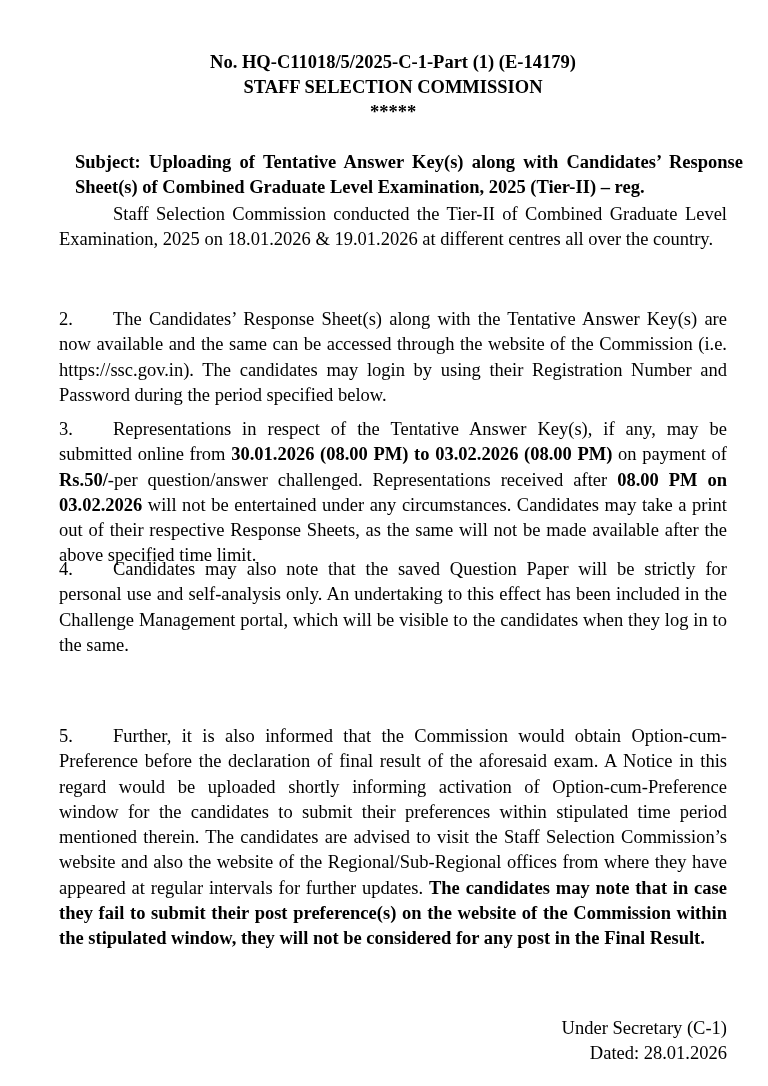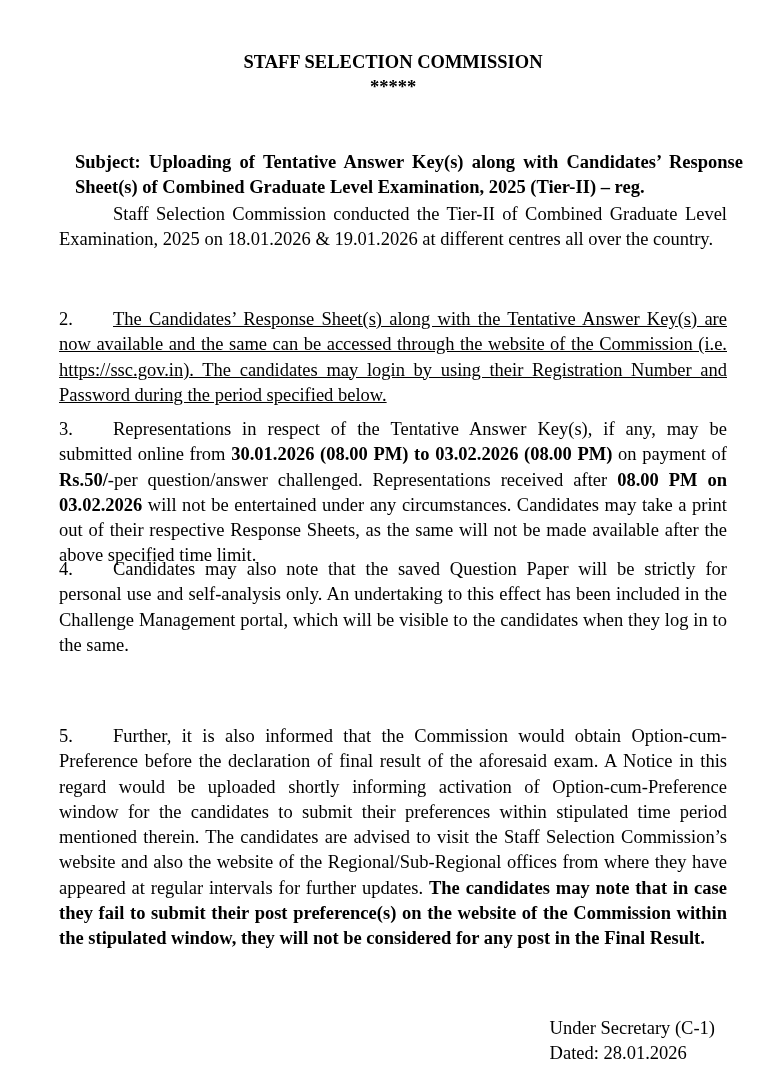--- a/index.html
+++ b/index.html
@@ -54,46 +54,47 @@
       display: inline-block;
       width: 54px;
     }
     .para .indent {
       display: inline-block;
       width: 54px;
     }
     .b { font-weight: bold; }
     .signature {
       position: absolute;
-      right: 12px;
-      text-align: left;
+      right: 0;
+      text-align: right;
       font-size: 18.5px;
       line-height: 25px;
     }
     .signature .line { display: block; white-space: nowrap; }
   </style>
 </head>
 <body>
 
 <div class="page">
 
   <div class="header" style="top:50px;">
+    <span class="line">No. HQ-C11018/5/2025-C-1-Part (1) (E-14179)</span>
     <span class="line">STAFF SELECTION COMMISSION</span>
     <span class="line">*****</span>
   </div>
 
   <div class="subject">
     <span>Subject: Uploading of Tentative Answer Key(s) along with Candidates’ Response Sheet(s) of Combined Graduate Level Examination, 2025 (Tier-II) – reg.</span>
   </div>
 
   <div class="para" style="top:202px;">
     <span class="indent"></span><span>Staff Selection Commission conducted the Tier-II of Combined Graduate Level Examination, 2025 on 18.01.2026 &amp; 19.01.2026 at different centres all over the country.</span>
   </div>
 
-  <div class="para" style="top:307px;text-decoration:underline;">
+  <div class="para" style="top:307px;">
     <span class="num">2.</span><span>The Candidates’ Response Sheet(s) along with the Tentative Answer Key(s) are now available and the same can be accessed through the website of the Commission (i.e. https://ssc.gov.in). The candidates may login by using their Registration Number and Password during the period specified below.</span>
   </div>
 
   <div class="para" style="top:417px;">
     <span class="num">3.</span><span>Representations in respect of the Tentative Answer Key(s), if any, may be submitted online from </span><span class="b">30.01.2026 (08.00 PM) to 03.02.2026 (08.00 PM)</span><span> on payment of </span><span class="b">Rs.50/</span><span>-per question/answer challenged. Representations received after </span><span class="b">08.00 PM on 03.02.2026</span><span> will not be entertained under any circumstances. Candidates may take a print out of their respective Response Sheets, as the same will not be made available after the above specified time limit.</span>
   </div>
 
   <div class="para" style="top:557px;">
     <span class="num">4.</span><span>Candidates may also note that the saved Question Paper will be strictly for personal use and self-analysis only. An undertaking to this effect has been included in the Challenge Management portal, which will be visible to the candidates when they log in to the same.</span>
   </div>

